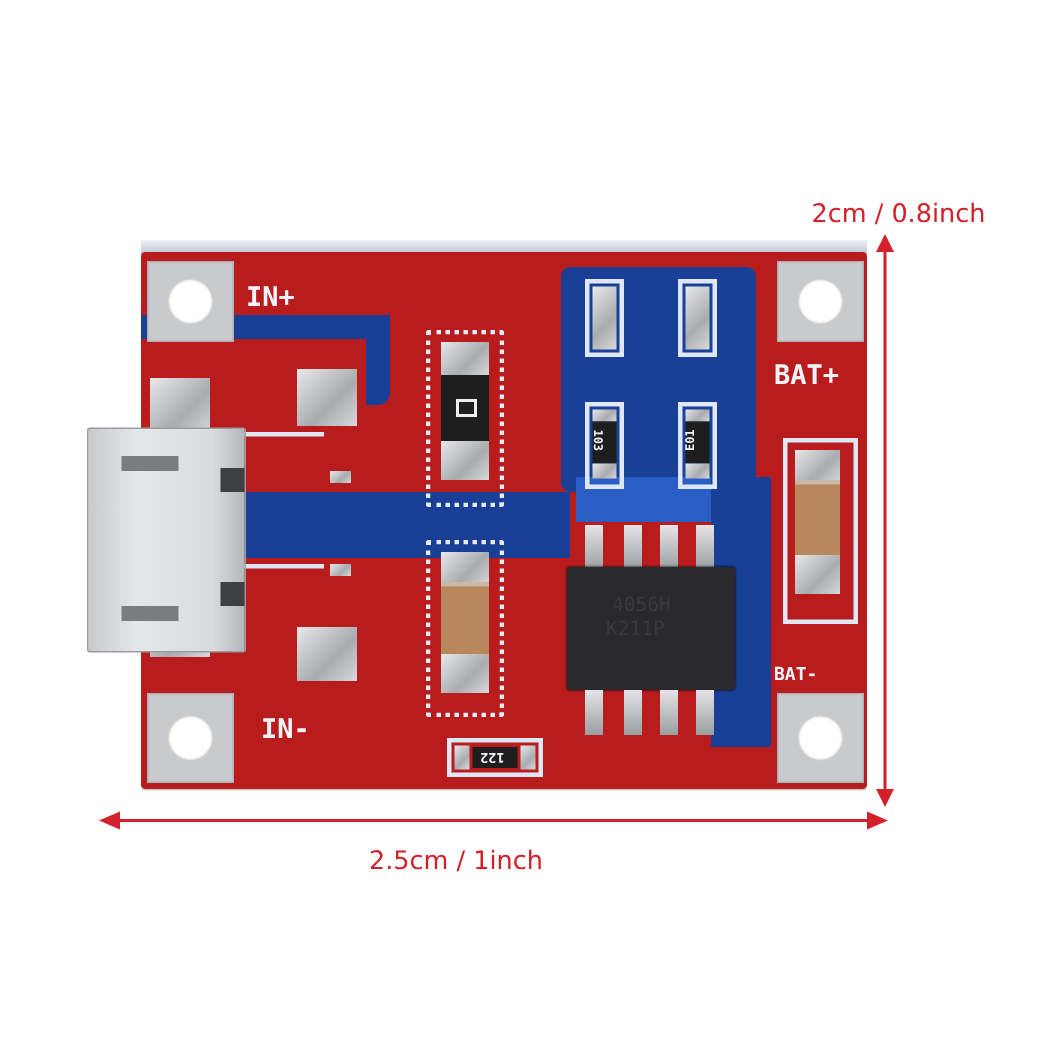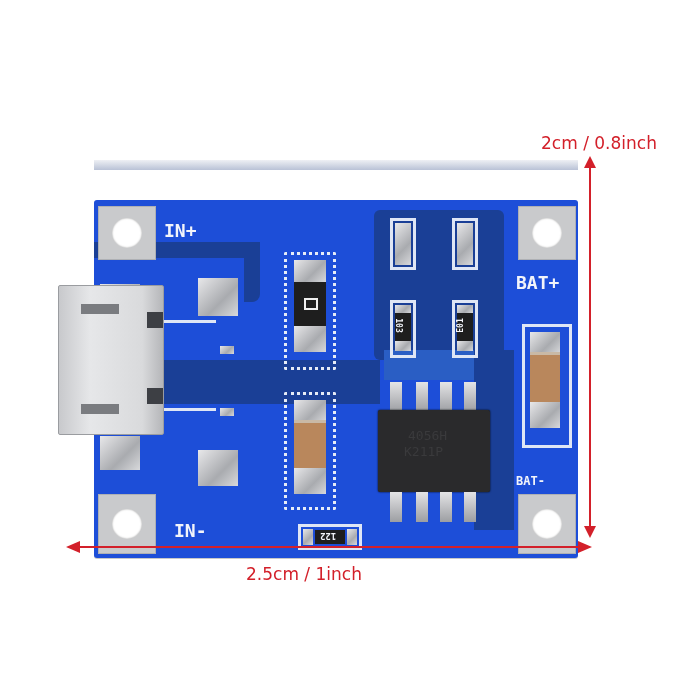--- a/index.html
+++ b/index.html
@@ -1,18 +1,18 @@
 <!DOCTYPE html>
 <html><head>
 <meta charset="utf-8">
 <style>
   html,body{margin:0;padding:0;background:#ffffff;}
   body{width:700px;height:700px;position:relative;overflow:hidden;font-family:"DejaVu Sans",sans-serif;}
   .abs{position:absolute;}
-  .board{left:94px;top:168px;width:484px;height:358px;background:#1d4ed8;border-radius:3px;box-shadow:0 1px 0 #c8c8c8;margin-top:32px;}
+  .board{left:94px;top:168px;width:484px;height:358px;background:#b91c1c;border-radius:3px;box-shadow:0 1px 0 #c8c8c8;}
   .board-edge{left:94px;top:160px;width:484px;height:10px;background:linear-gradient(#eef0f4,#b9c2d6);}
   .trace{background:#1a3f96;}
   .trace-light{background:#2a5ec4;}
   .corner-pad{background:#c9cacc;border:1px solid #aeb0b4;}
   .hole{background:#ffffff;border-radius:50%;box-shadow:inset 0 0 2px #999;}
   .silk{color:#f2f4fa;font-weight:bold;font-family:"DejaVu Sans Mono",monospace;letter-spacing:0px;}
   .pad{background:linear-gradient(135deg,#e8e8ea,#a9abaf 60%,#d8d9dc);}
   .outline{border:3px dotted #e6ecf7;border-radius:2px;}
   .outline-solid{border:3px solid #dfe6f5;}
   .cap{background:#b9875c;border-top:3px solid #c9b9a6;border-bottom:3px solid #c9b9a6;}
@@ -43,21 +43,21 @@
     <div class="abs hole" style="left:13px;top:14px;width:30px;height:30px;"></div>
   </div>
   <div class="abs corner-pad" style="left:424px;top:6px;width:56px;height:52px;">
     <div class="abs hole" style="left:13px;top:11px;width:30px;height:30px;"></div>
   </div>
   <div class="abs corner-pad" style="left:424px;top:294px;width:56px;height:58px;">
     <div class="abs hole" style="left:13px;top:14px;width:30px;height:30px;"></div>
   </div>
 
   <div class="abs silk" style="left:70px;top:20px;font-size:18px;">IN+</div>
-  <div class="abs silk" style="left:80px;top:320px;font-size:18px;">IN-</div>
+  <div class="abs silk" style="left:80px;top:308px;font-size:18px;">IN-</div>
   <div class="abs silk" style="left:422px;top:72px;font-size:18px;">BAT+</div>
   <div class="abs silk" style="left:422px;top:274px;font-size:12px;">BAT-</div>
 
   <div class="abs pad" style="left:6px;top:84px;width:40px;height:38px;"></div>
   <div class="abs pad" style="left:6px;top:236px;width:40px;height:34px;"></div>
   <div class="abs pad" style="left:104px;top:78px;width:40px;height:38px;"></div>
   <div class="abs pad" style="left:104px;top:250px;width:40px;height:36px;"></div>
   <div class="abs outline-solid" style="left:52px;top:120px;width:70px;height:0;border-width:3px 0 0 0;"></div>
   <div class="abs outline-solid" style="left:52px;top:208px;width:70px;height:0;border-width:3px 0 0 0;"></div>
   <div class="abs pad" style="left:126px;top:146px;width:14px;height:8px;"></div>

